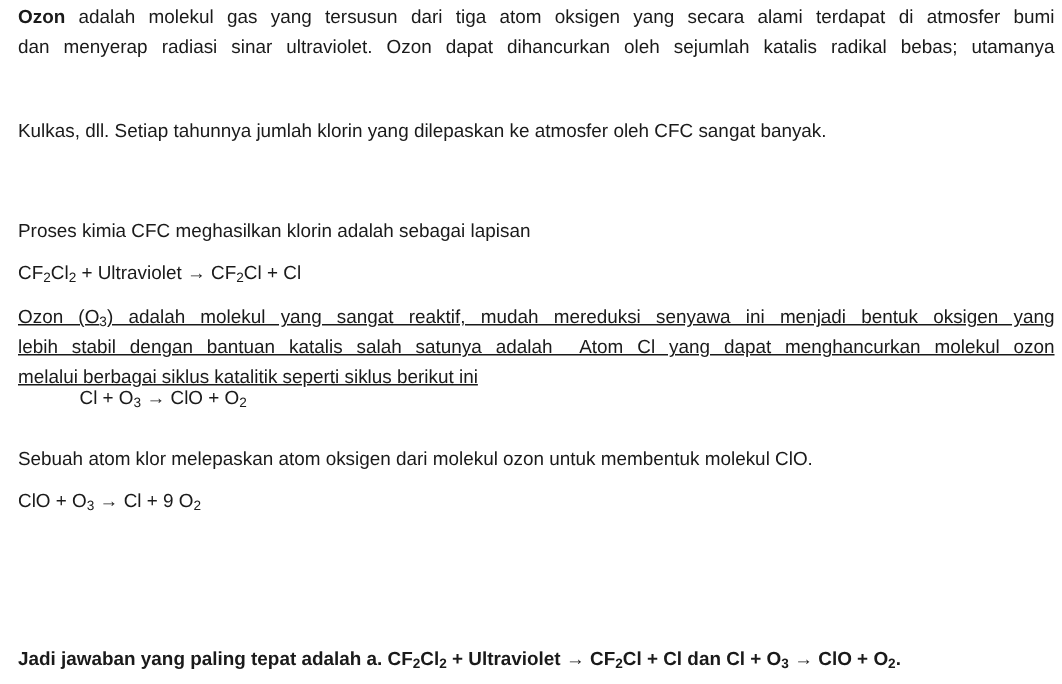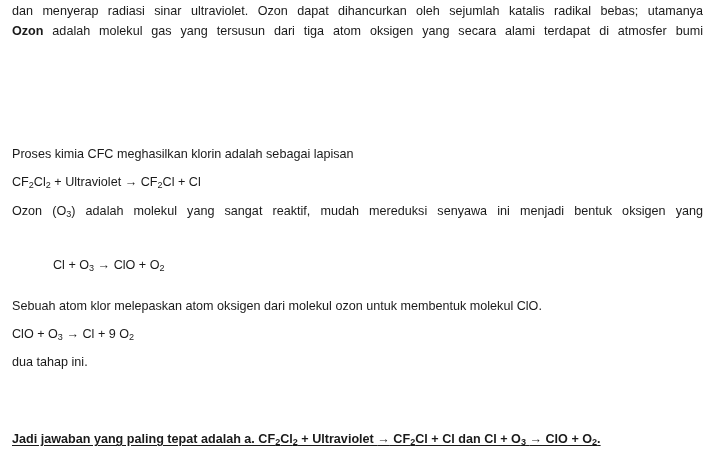--- a/index.html
+++ b/index.html
@@ -8,60 +8,62 @@
     font-family: "Liberation Sans", "DejaVu Sans", sans-serif;
     color: #1a1a1a;
   }
   .doc { position: absolute; left: 12px; top: 0; width: 691px; font-size: 12.6px; }
   .p { position: absolute; left: 0; width: 691px; line-height: 20px; margin: 0; }
   .line { display: block; height: 20px; white-space: nowrap; }
   .jline { display: block; height: 20px; text-align: justify; text-align-last: justify; white-space: normal; }
   sub { font-size: 0.72em; vertical-align: -0.25em; line-height: 0; }
   b { font-weight: bold; }
   .arrow { font-weight: bold; }
-  .answer { font-weight: bold; text-decoration: underline; text-underline-offset: 2px; }
+  .answer { font-weight: bold; text-underline-offset: 2px; }
 </style>
 </head>
 <body>
 
 <div class="doc">
 
   <div class="p" style="top:1px;">
+    <span class="jline"><b>Ozon</b><span> adalah molekul gas yang tersusun dari tiga atom oksigen yang secara alami terdapat di atmosfer bumi</span></span>
     <span class="jline">dan menyerap radiasi sinar ultraviolet. Ozon dapat dihancurkan oleh sejumlah katalis radikal bebas; utamanya</span>
-    <span class="jline"><b>Ozon</b><span> adalah molekul gas yang tersusun dari tiga atom oksigen yang secara alami terdapat di atmosfer bumi</span></span>
   </div>
 
   <div class="p" style="top:77px;">
+    <span class="line">Kulkas, dll. Setiap tahunnya jumlah klorin yang dilepaskan ke atmosfer oleh CFC sangat banyak.</span>
   </div>
 
   <div class="p" style="top:144px;">
     <span class="line">Proses kimia CFC meghasilkan klorin adalah sebagai lapisan</span>
   </div>
 
   <div class="p" style="top:172px;">
     <span class="line"><span>CF</span><sub>2</sub><span>Cl</span><sub>2</sub><span> + Ultraviolet </span><span class="arrow">→</span><span> CF</span><sub>2</sub><span>Cl + Cl</span></span>
   </div>
 
-  <div class="p" style="top:201px;">
+  <div class="p" style="top:201px;text-decoration:underline;">
     <span class="jline"><span>Ozon (O</span><sub>3</sub><span>) adalah molekul yang sangat reaktif, mudah mereduksi senyawa ini menjadi bentuk oksigen yang</span></span>
+    <span class="jline" style="white-space:pre-wrap;">lebih stabil dengan bantuan katalis salah satunya adalah  Atom Cl yang dapat menghancurkan molekul ozon</span>
+    <span class="line">melalui berbagai siklus katalitik seperti siklus berikut ini</span>
   </div>
 
   <div class="p" style="top:255px;margin-left:41px;">
     <span class="line"><span>Cl + O</span><sub>3</sub><span style="white-space:pre;"> </span><span class="arrow">→</span><span> ClO + O</span><sub>2</sub></span>
   </div>
 
   <div class="p" style="top:296px;">
     <span class="line">Sebuah atom klor melepaskan atom oksigen dari molekul ozon untuk membentuk molekul ClO.</span>
   </div>
 
   <div class="p" style="top:324px;">
     <span class="line"><span>ClO + O</span><sub>3</sub><span style="white-space:pre;"> </span><span class="arrow">→</span><span> Cl + 9 O</span><sub>2</sub></span>
   </div>
 
   <div class="p" style="top:352px;">
-    <span class="line">dua tahap ini.</span>
   </div>
 
   <div class="p" style="top:429px;">
     <span class="line answer"><span>Jadi jawaban yang paling tepat adalah a. CF</span><sub>2</sub><span>Cl</span><sub>2</sub><span style="white-space:pre;"> + Ultraviolet </span><span class="arrow">→</span><span style="white-space:pre;"> CF</span><sub>2</sub><span>Cl + Cl dan Cl + O</span><sub>3</sub><span style="white-space:pre;"> </span><span class="arrow">→</span><span style="white-space:pre;"> ClO + O</span><sub>2</sub><span>.</span></span>
   </div>
 
 </div>
 
 </body></html>

